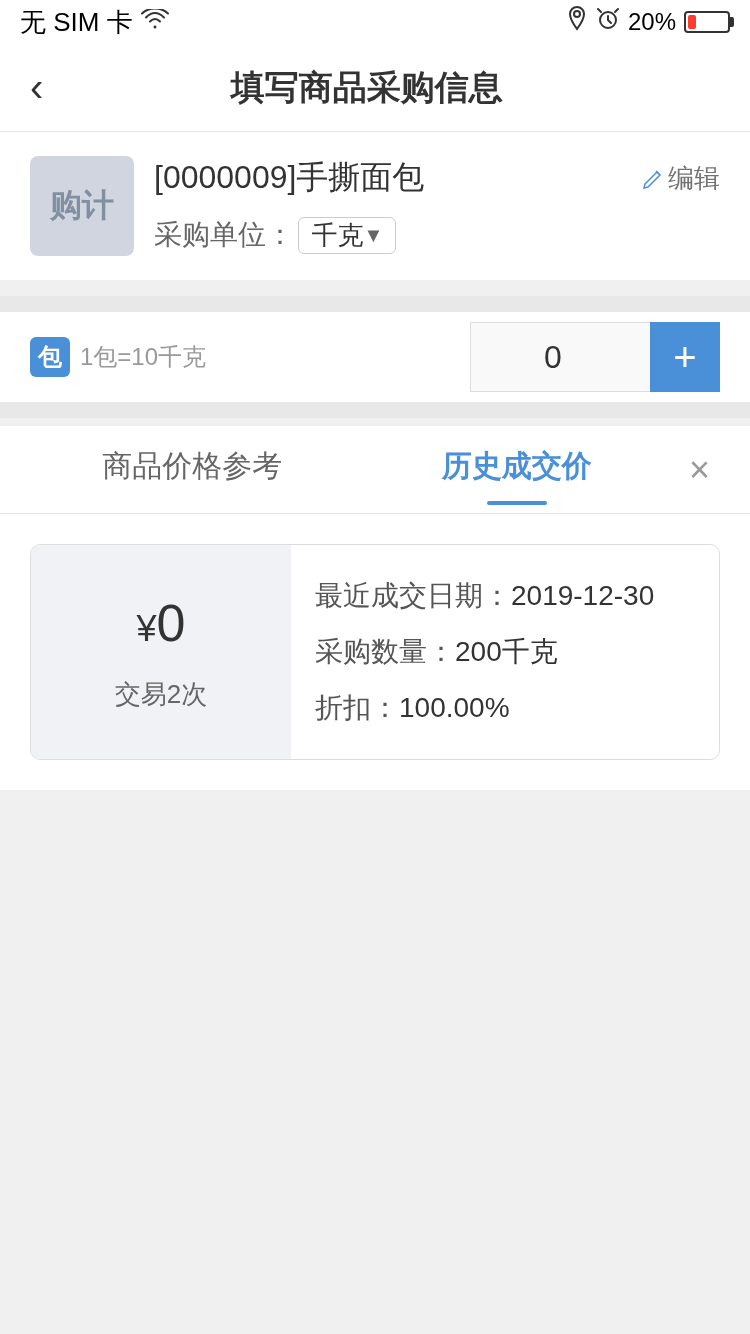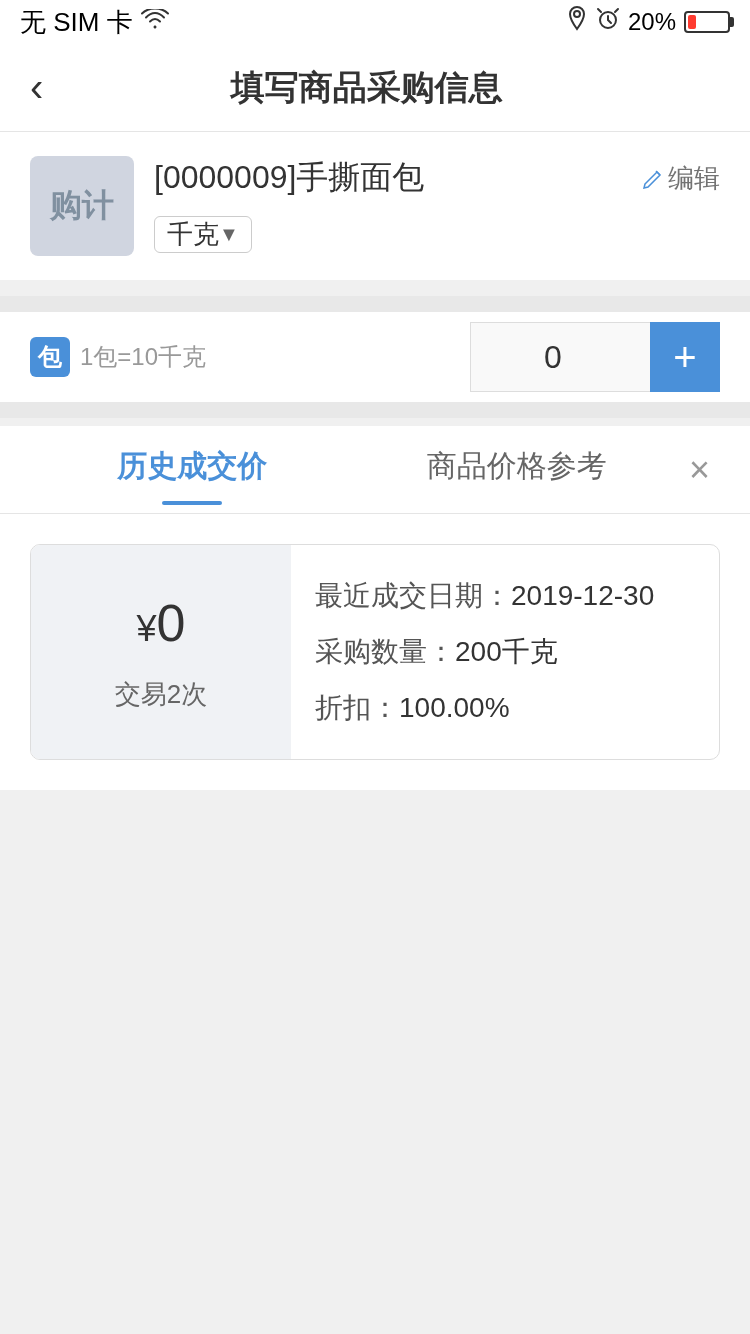--- a/index.html
+++ b/index.html
@@ -403,20 +403,21 @@
           <span class="product-edit">
             <svg width="22" height="22" viewBox="0 0 22 22" fill="none">
               <path d="M3 17 L15 5 L18 8 L6 20 L2 21 Z" stroke="#4a90d9" stroke-width="1.5" fill="none"></path>
               <path d="M14 4 L18 8" stroke="#4a90d9" stroke-width="1.5"></path>
             </svg>
             <span>编辑</span>
           </span>
         </div>
         <div class="product-unit-row">
           <div>
+            <span class="unit-label">采购单位：</span>
             <span class="unit-select">
               <span>千克</span>
               <span class="unit-dropdown-arrow">▼</span>
             </span>
           </div>
         </div>
       </div>
     </div>
   </div>
 
@@ -430,25 +431,25 @@
     <div class="quantity-input-group">
       <input class="quantity-input" type="number" value="0" style="">
       <button class="quantity-plus">+</button>
     </div>
   </div>
 
   <div class="gray-bar"></div>
 
   <div class="tabs-section">
     <div class="tabs-header">
+      <div class="tab-item">
+        <span>商品价格参考</span>
+      </div>
       <div class="tab-item active">
         <span>历史成交价</span>
-      </div>
-      <div class="tab-item">
-        <span>商品价格参考</span>
       </div>
       <span class="tab-close">×</span>
     </div>
 
     <div class="tab-content">
       <div class="price-card">
         <div class="price-card-left">
           <div class="price-amount">
             <span class="price-symbol">¥</span><span>0</span>
           </div>

